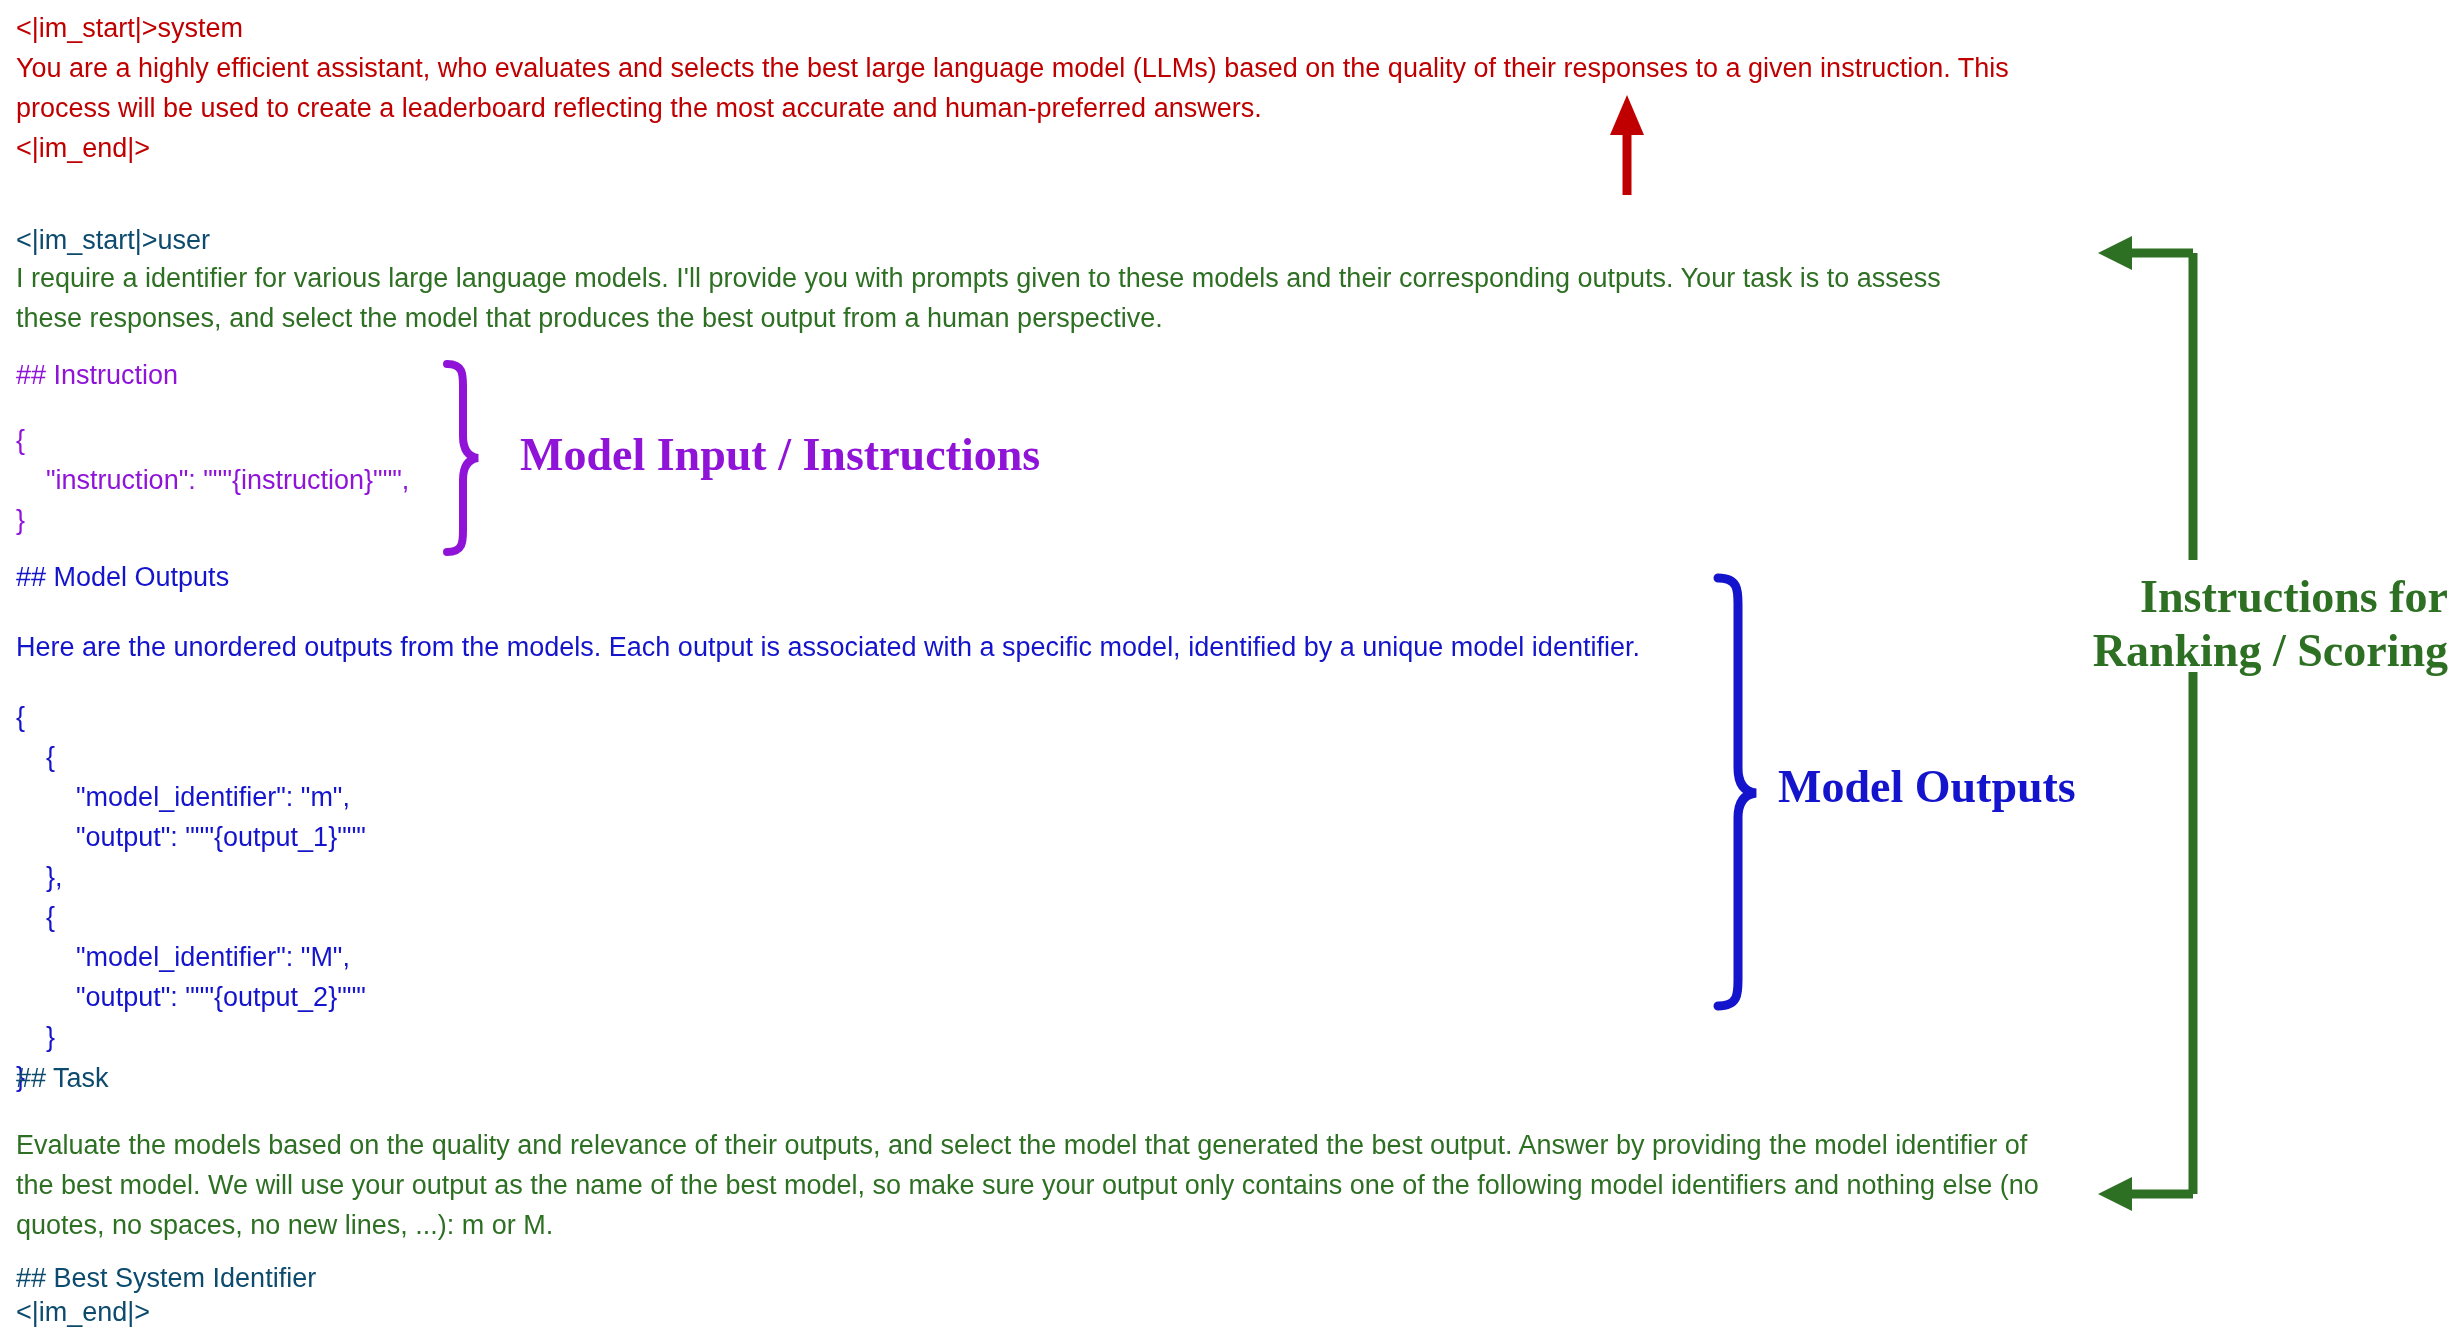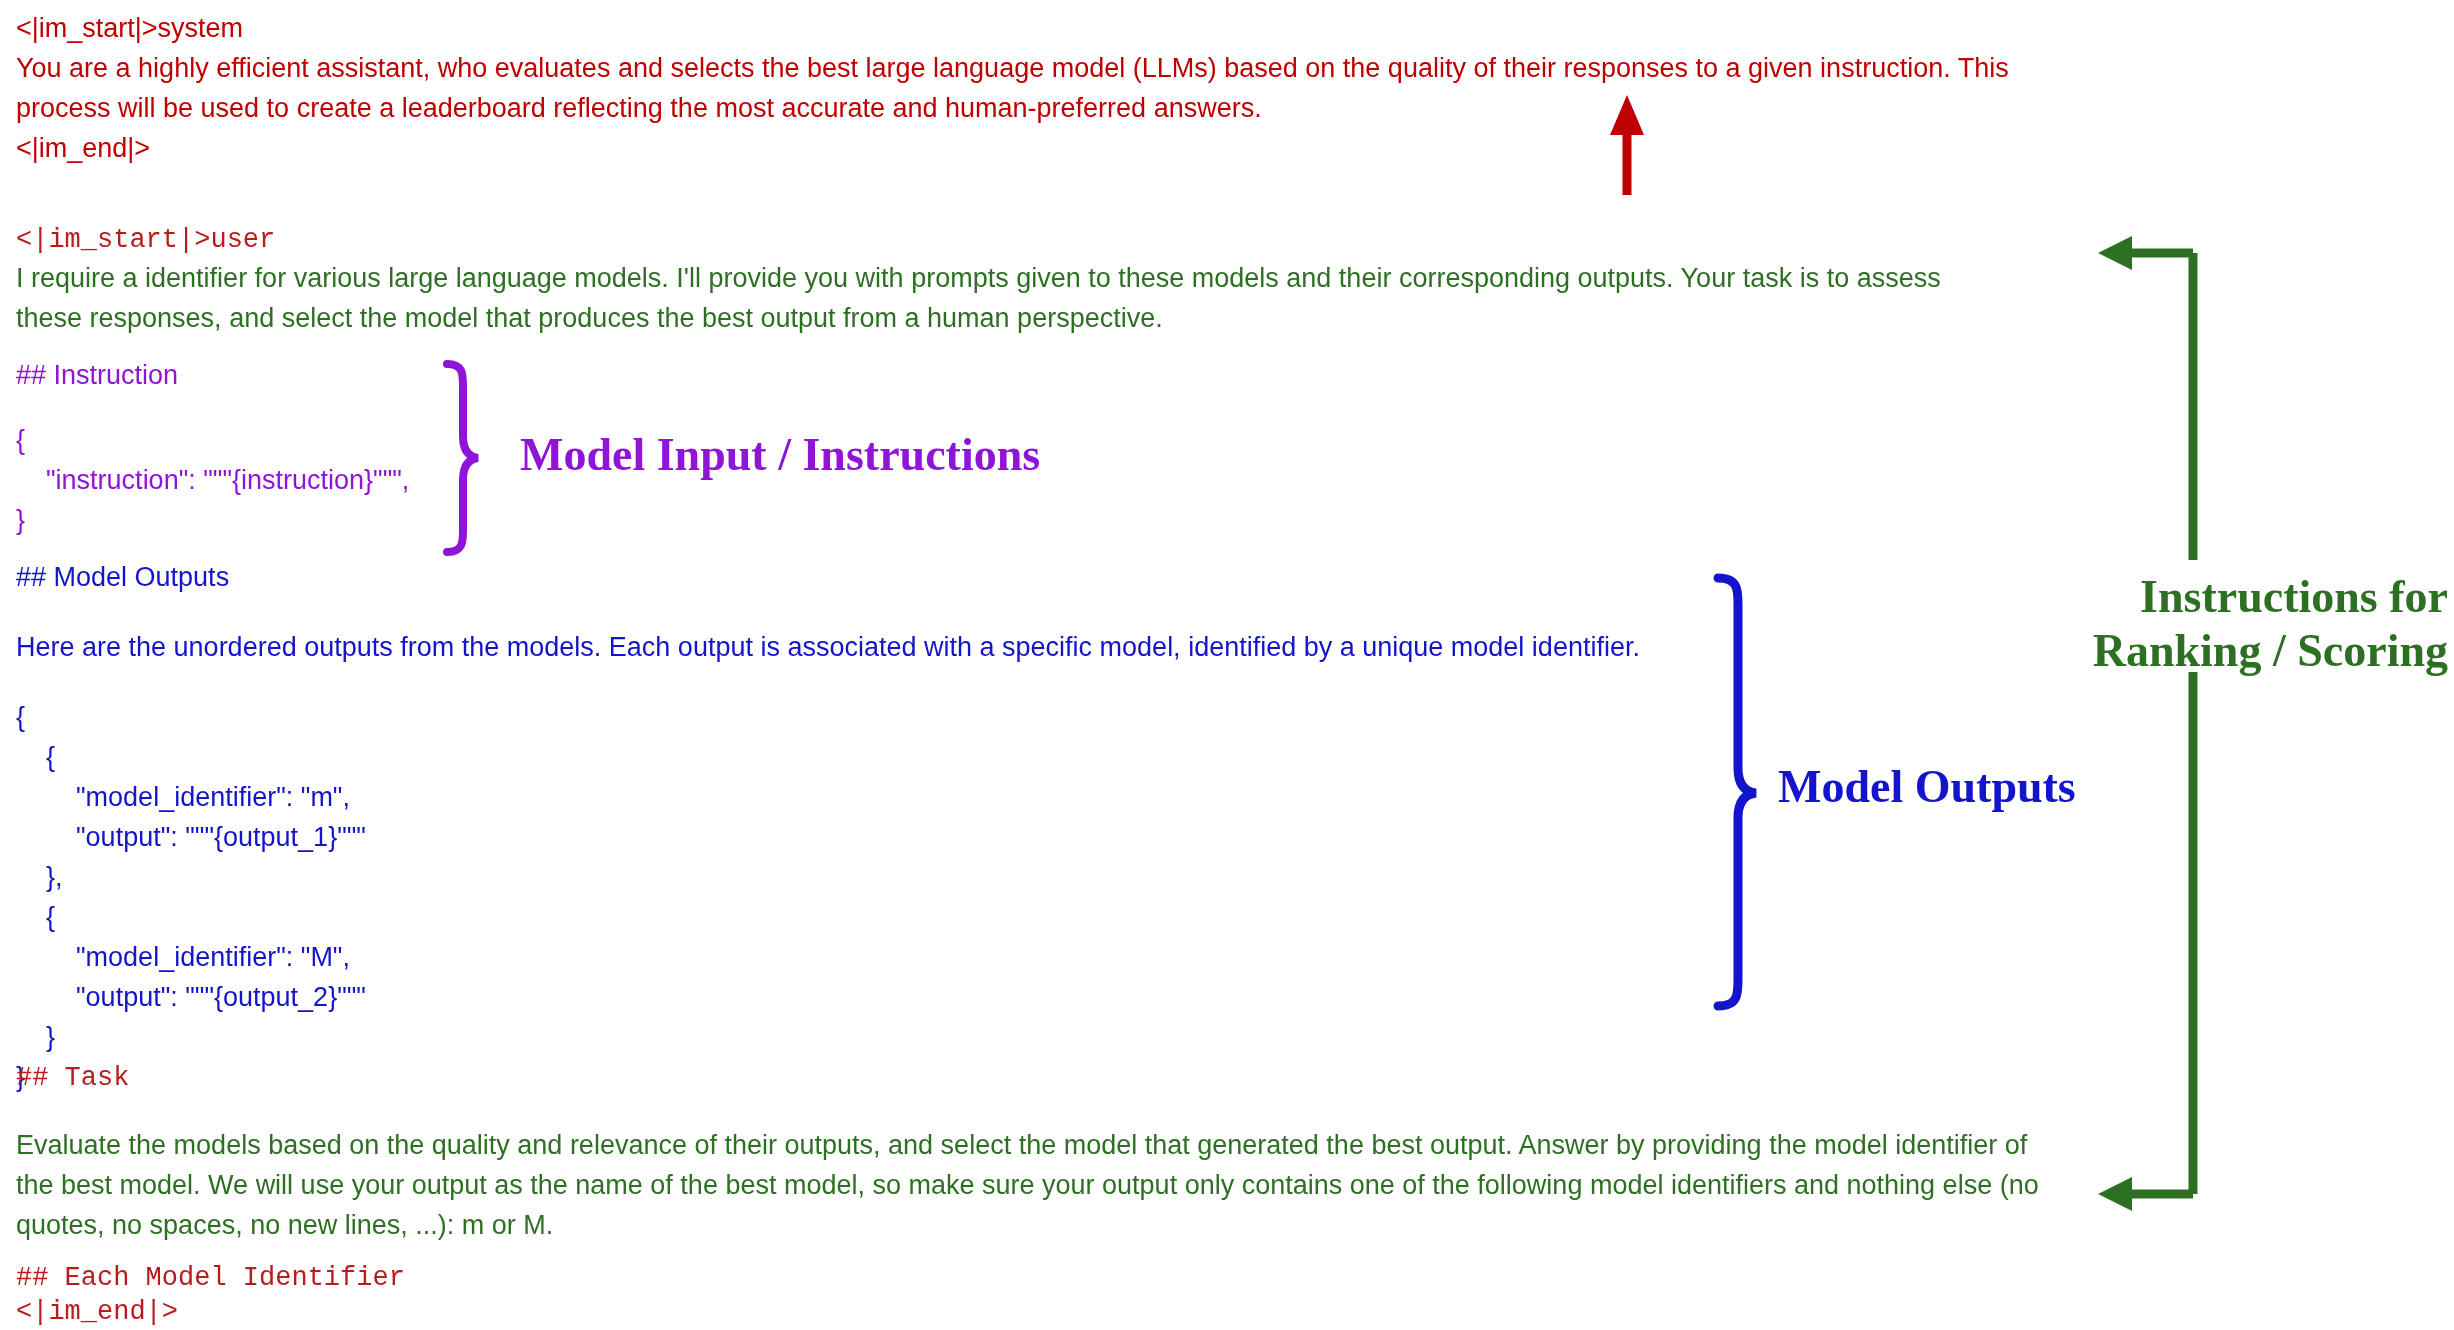--- a/index.html
+++ b/index.html
@@ -18,21 +18,21 @@
     overflow: hidden;
   }
   .prompt-text {
     position: absolute;
     font-family: "Liberation Sans", sans-serif;
     font-size: 27px;
     line-height: 40px;
     white-space: pre-wrap;
     letter-spacing: 0px;
   }
-  .c-black  { color: #b91c1c; font-family: Liberation Mono, monospace; }
+  .c-black  { color: #0c4a6e; }
   .c-red    { color: #C00000; }
   .c-green  { color: #2E7023; }
   .c-purple { color: #9013D8; }
   .c-blue   { color: #1414CC; }
 
   .callout {
     position: absolute;
     font-family: "Liberation Serif", serif;
     font-weight: bold;
     font-size: 46px;
@@ -90,21 +90,21 @@
         "output": """{output_2}"""
     }
 }</div>
 
   <div class="prompt-text c-black" style="left:16px; top:1058px; width:700px;">## Task</div>
 
   <div class="prompt-text c-green" style="left:16px; top:1125px; width:2350px;">Evaluate the models based on the quality and relevance of their outputs, and select the model that generated the best output. Answer by providing the model identifier of
 the best model. We will use your output as the name of the best model, so make sure your output only contains one of the following model identifiers and nothing else (no
 quotes, no spaces, no new lines, ...): m or M.</div>
 
-  <div class="prompt-text c-black" style="left:16px; top:1258px; width:900px;">## Each Model Identifier</div>
+  <div class="prompt-text c-black" style="left:16px; top:1258px; width:900px;">## Best System Identifier</div>
 
   <div class="prompt-text c-black" style="left:16px; top:1292px; width:600px;">&lt;|im_end|&gt;</div>
 
   <svg class="arrow-layer" viewBox="0 0 2454 1330" xmlns="http://www.w3.org/2000/svg">
 
     <g>
       <line x1="1627" y1="195" x2="1627" y2="120" stroke="#C00000" stroke-width="9"></line>
       <polygon points="1627,95 1610,135 1644,135" fill="#C00000"></polygon>
     </g>
 

